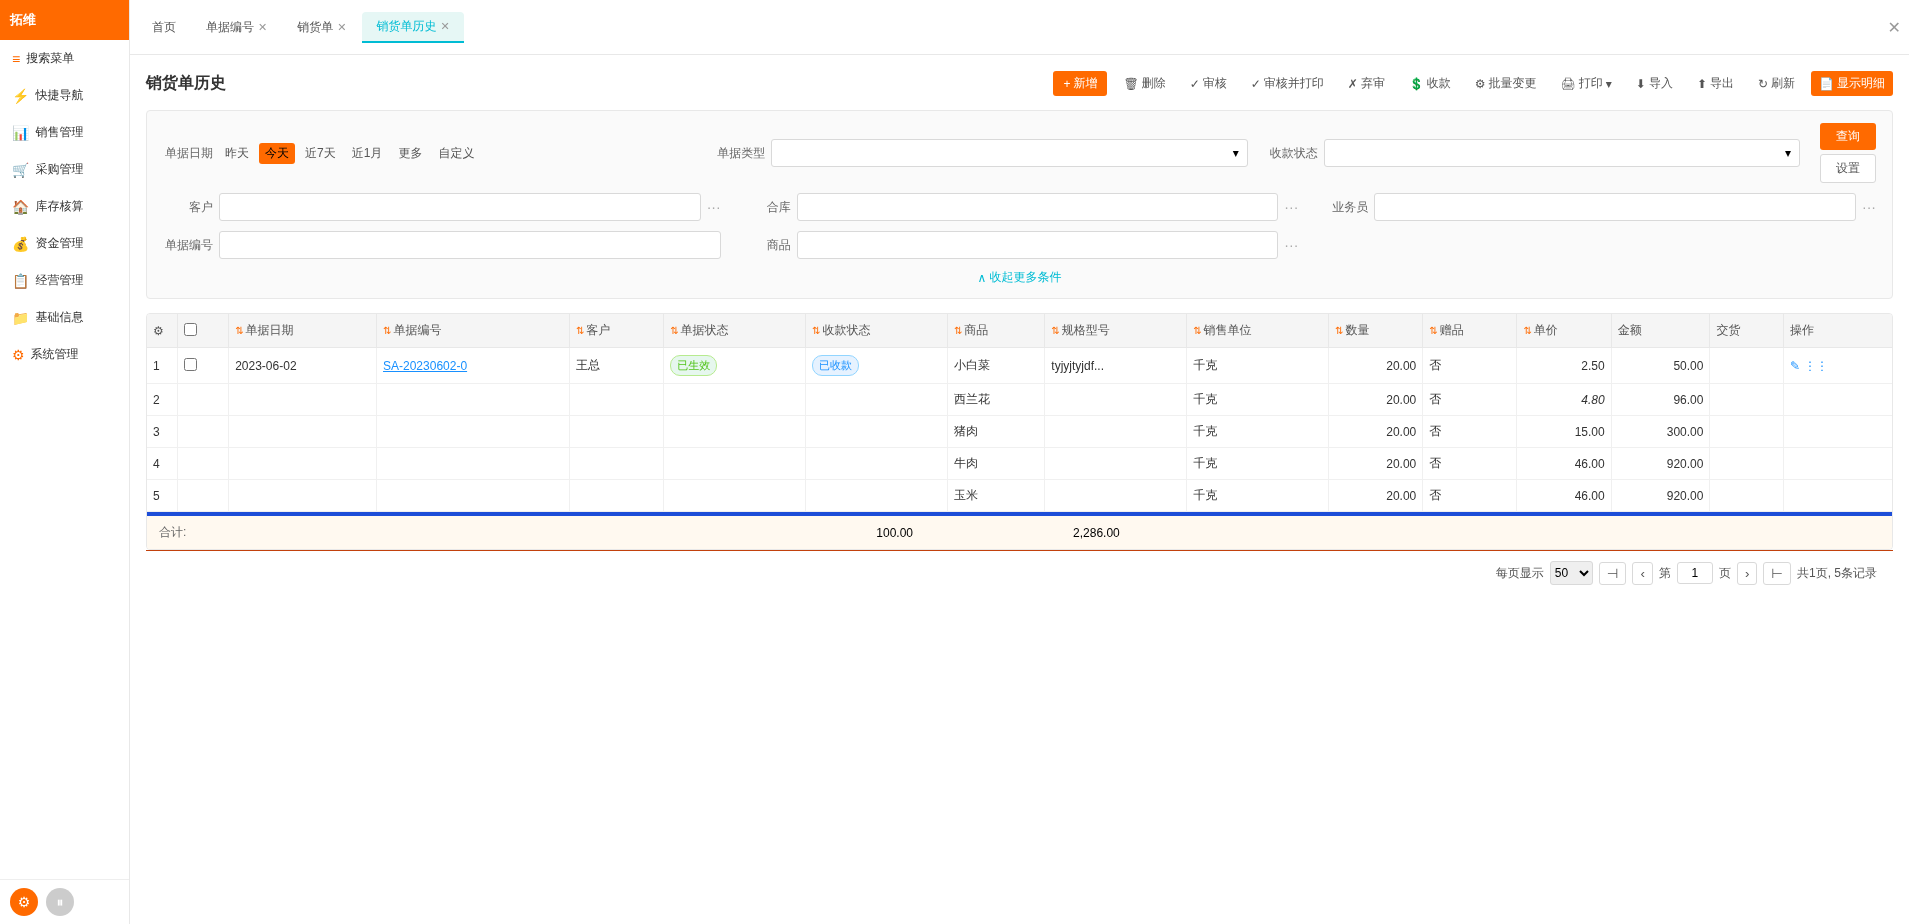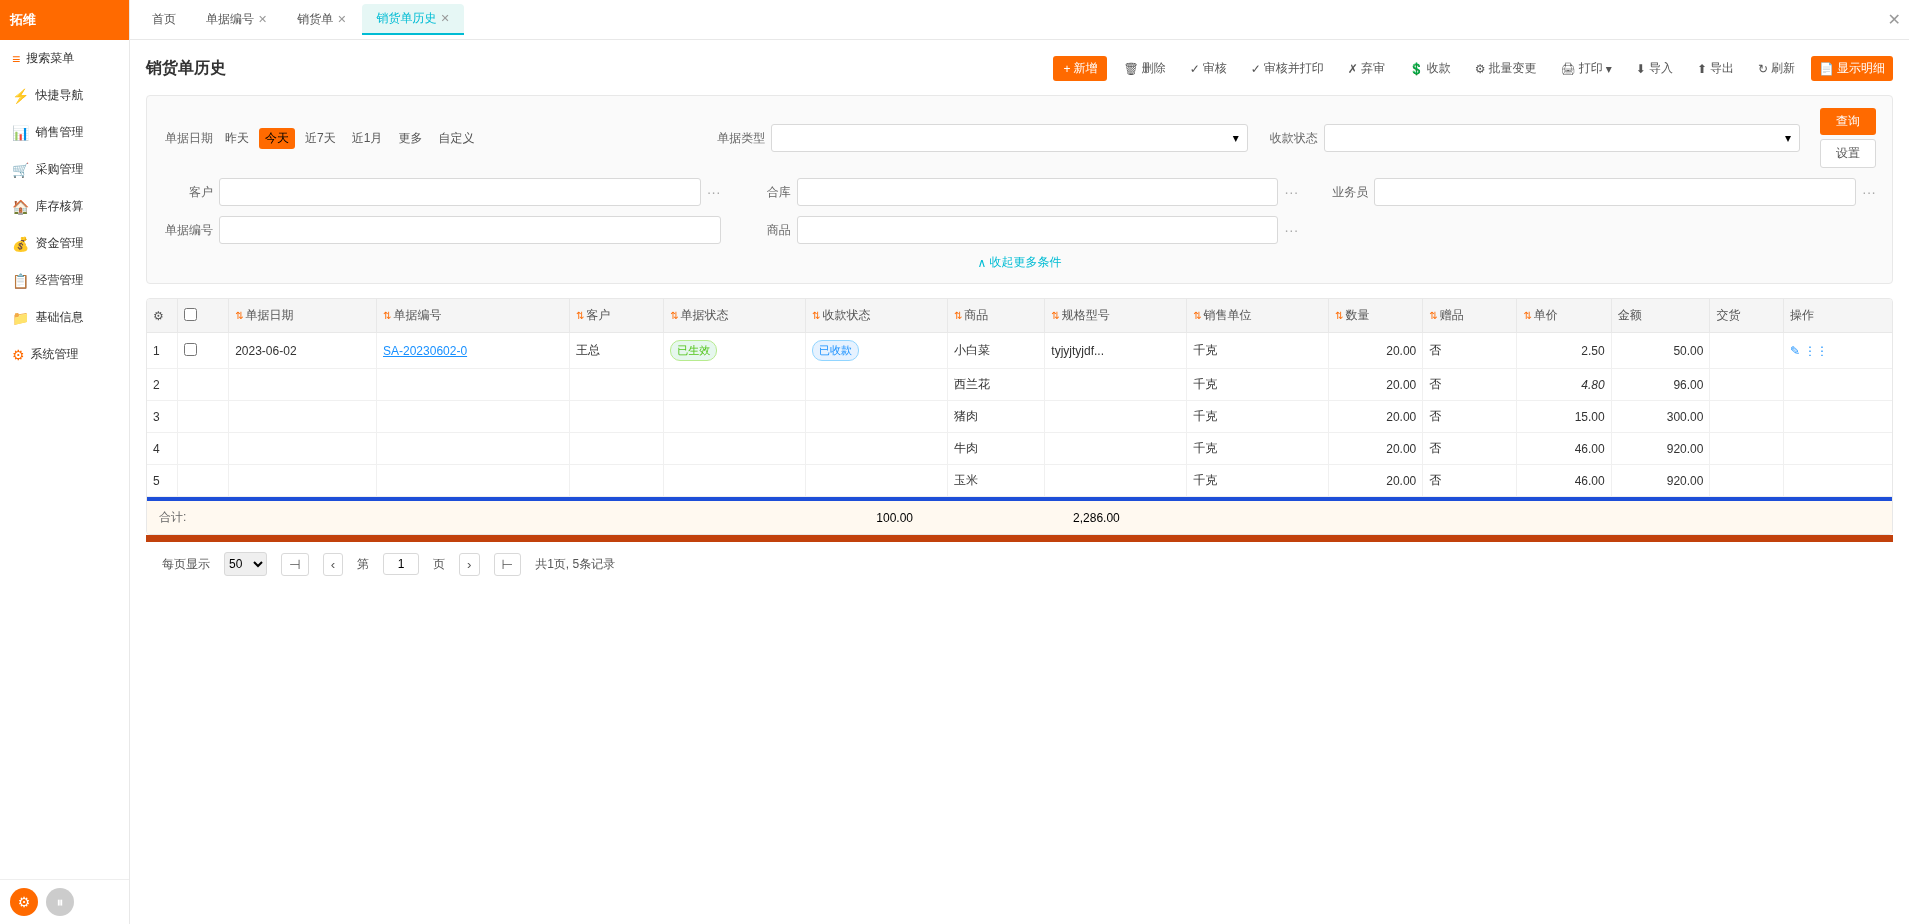--- a/index.html
+++ b/index.html
@@ -58,21 +58,21 @@
       flex-direction: column;
       overflow: hidden;
     }
 
     
     .tab-bar {
       background: #fff;
       border-bottom: 1px solid #e8e8e8;
       display: flex;
       align-items: center;
-      height: 40px;
+      height: 55px;
       padding: 0 8px;
       gap: 2px;
     }
     .tab {
       padding: 6px 14px;
       cursor: pointer;
       font-size: 12px;
       color: #555;
       border-radius: 4px 4px 0 0;
       display: flex; align-items: center; gap: 4px;
@@ -302,25 +302,26 @@
       padding: 8px 12px;
       display: flex;
       align-items: center;
     }
     .table-footer-label { color: #666; margin-right: 20px; }
 
     
     .pagination {
       display: flex;
       align-items: center;
+      justify-content: flex-end;
       padding: 10px 16px;
-      gap: 14px;
+      gap: 6px;
       font-size: 12px;
       color: #555;
-      border-top: 7px solid #c2410c;
+      border-top: 1px solid #c2410c;
     }
     .pagination-select {
       border: 1px solid #d9d9d9;
       border-radius: 3px;
       padding: 3px 0;
       font-size: 12px;
     }
     .pagination-btn {
       border: 1px solid #d9d9d9;
       background: white;

